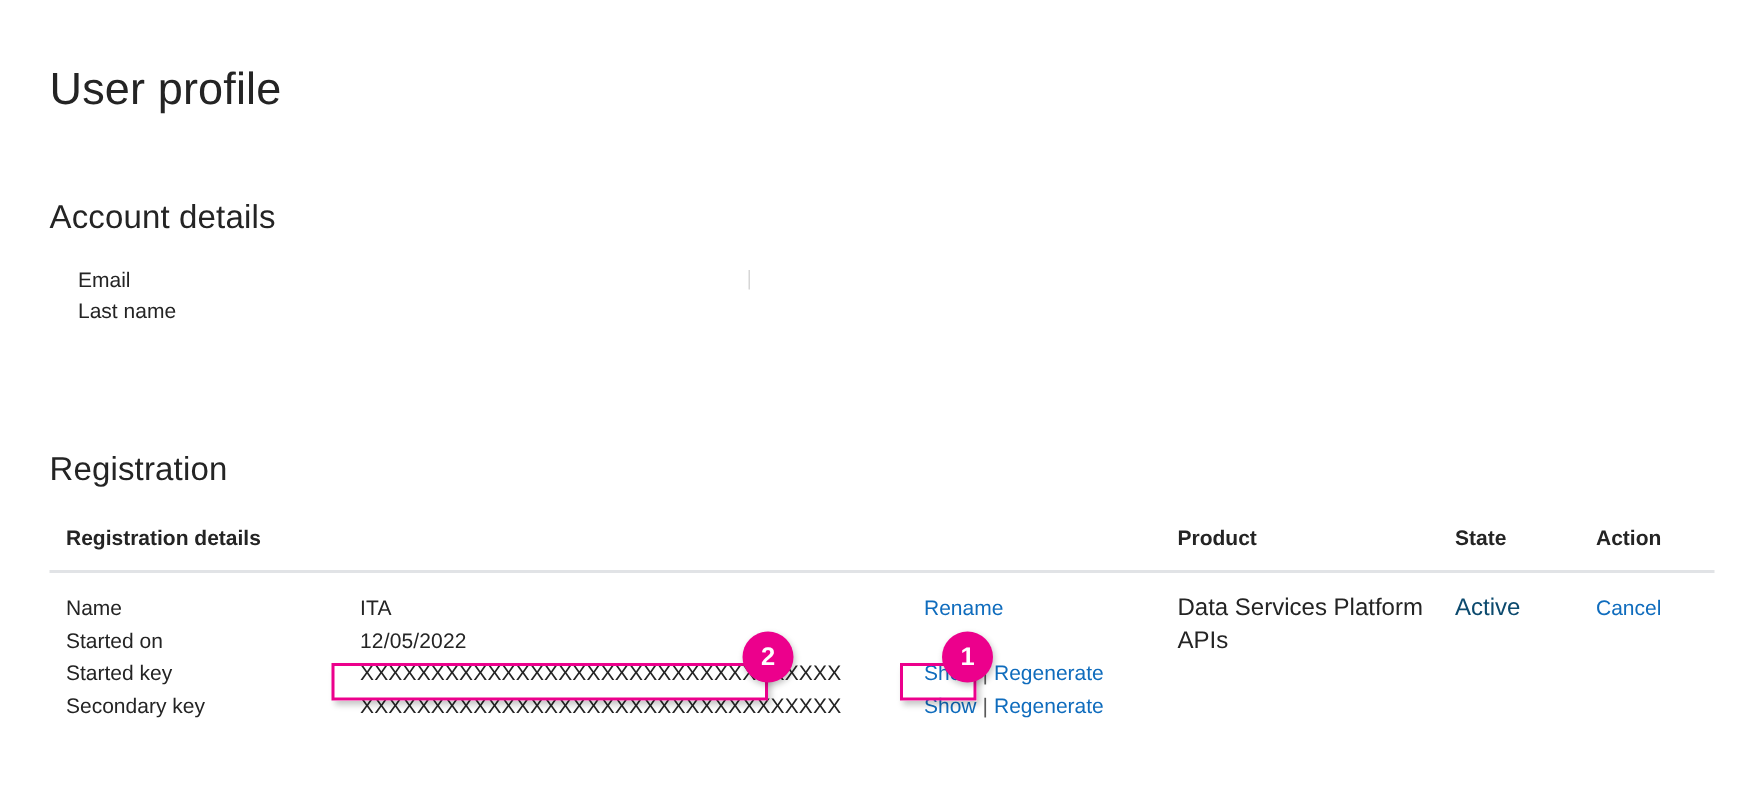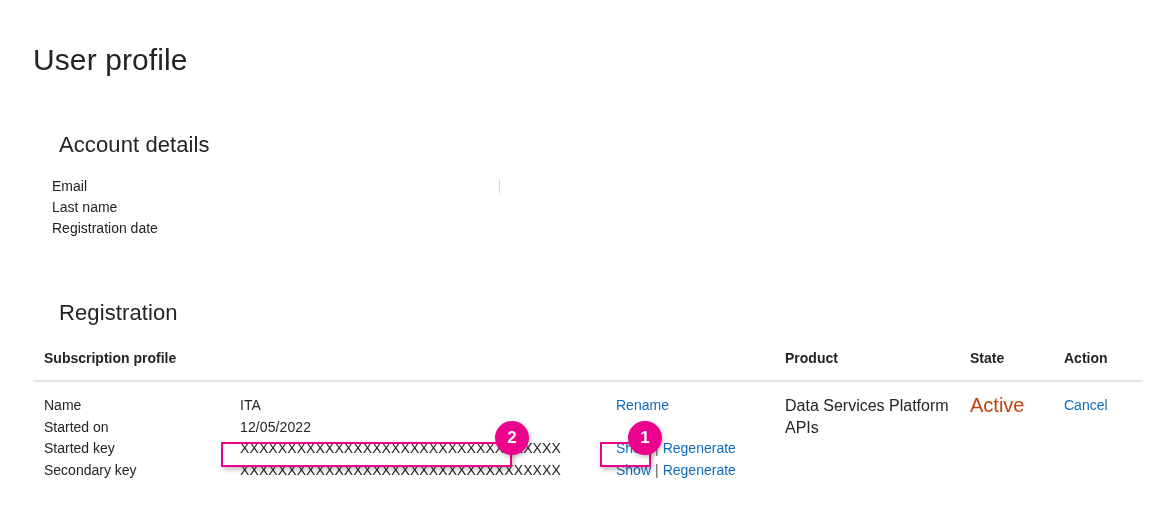--- a/index.html
+++ b/index.html
@@ -35,21 +35,20 @@
   }
 
   .section-title {
     position: absolute;
     left: 33px;
     font-size: 22px;
     font-weight: 400;
     line-height: 30px;
     color: #242424;
     letter-spacing: 0.1px;
-    margin-left: 26px;
   }
   .section-title.account { top: 112px; }
   .section-title.subscriptions { top: 280px; }
 
   
   .account-list {
     position: absolute;
     left: 52px;
     top: 176px;
     width: 700px;
@@ -163,23 +162,23 @@
     top: 13px;
     width: 170px;
     font-size: 16px;
     line-height: 21.5px;
     color: #242424;
   }
   .cell-state {
     position: absolute;
     left: 937px;
     top: 13px;
-    font-size: 20px;
+    font-size: 16px;
     line-height: 21.5px;
-    color: #c2410c;
+    color: #0c4a6e;
   }
   .cell-action {
     position: absolute;
     left: 1031px;
     top: 13px;
     font-size: 14px;
     line-height: 21.5px;
   }
 
   
@@ -232,32 +231,28 @@
 
   <div class="account-list">
     <div class="account-row">
       <span class="acct-label">Email</span>
       <span class="acct-value redacted"></span>
     </div>
     <div class="account-row">
       <span class="acct-label">Last name</span>
       <span class="acct-value"></span>
     </div>
-    <div class="account-row">
-      <span class="acct-label">Registration date</span>
-      <span class="acct-value"></span>
-    </div>
   </div>
 
   <h2 class="section-title subscriptions">Registration</h2>
 
   <div class="table">
 
     <div class="thead">
-      <div class="th c-details">Subscription profile</div>
+      <div class="th c-details">Registration details</div>
       <div class="th c-product">Product</div>
       <div class="th c-state">State</div>
       <div class="th c-action">Action</div>
     </div>
 
     <div class="tbody">
 
       <div class="detail-rows">
 
         <div class="detail-row">

